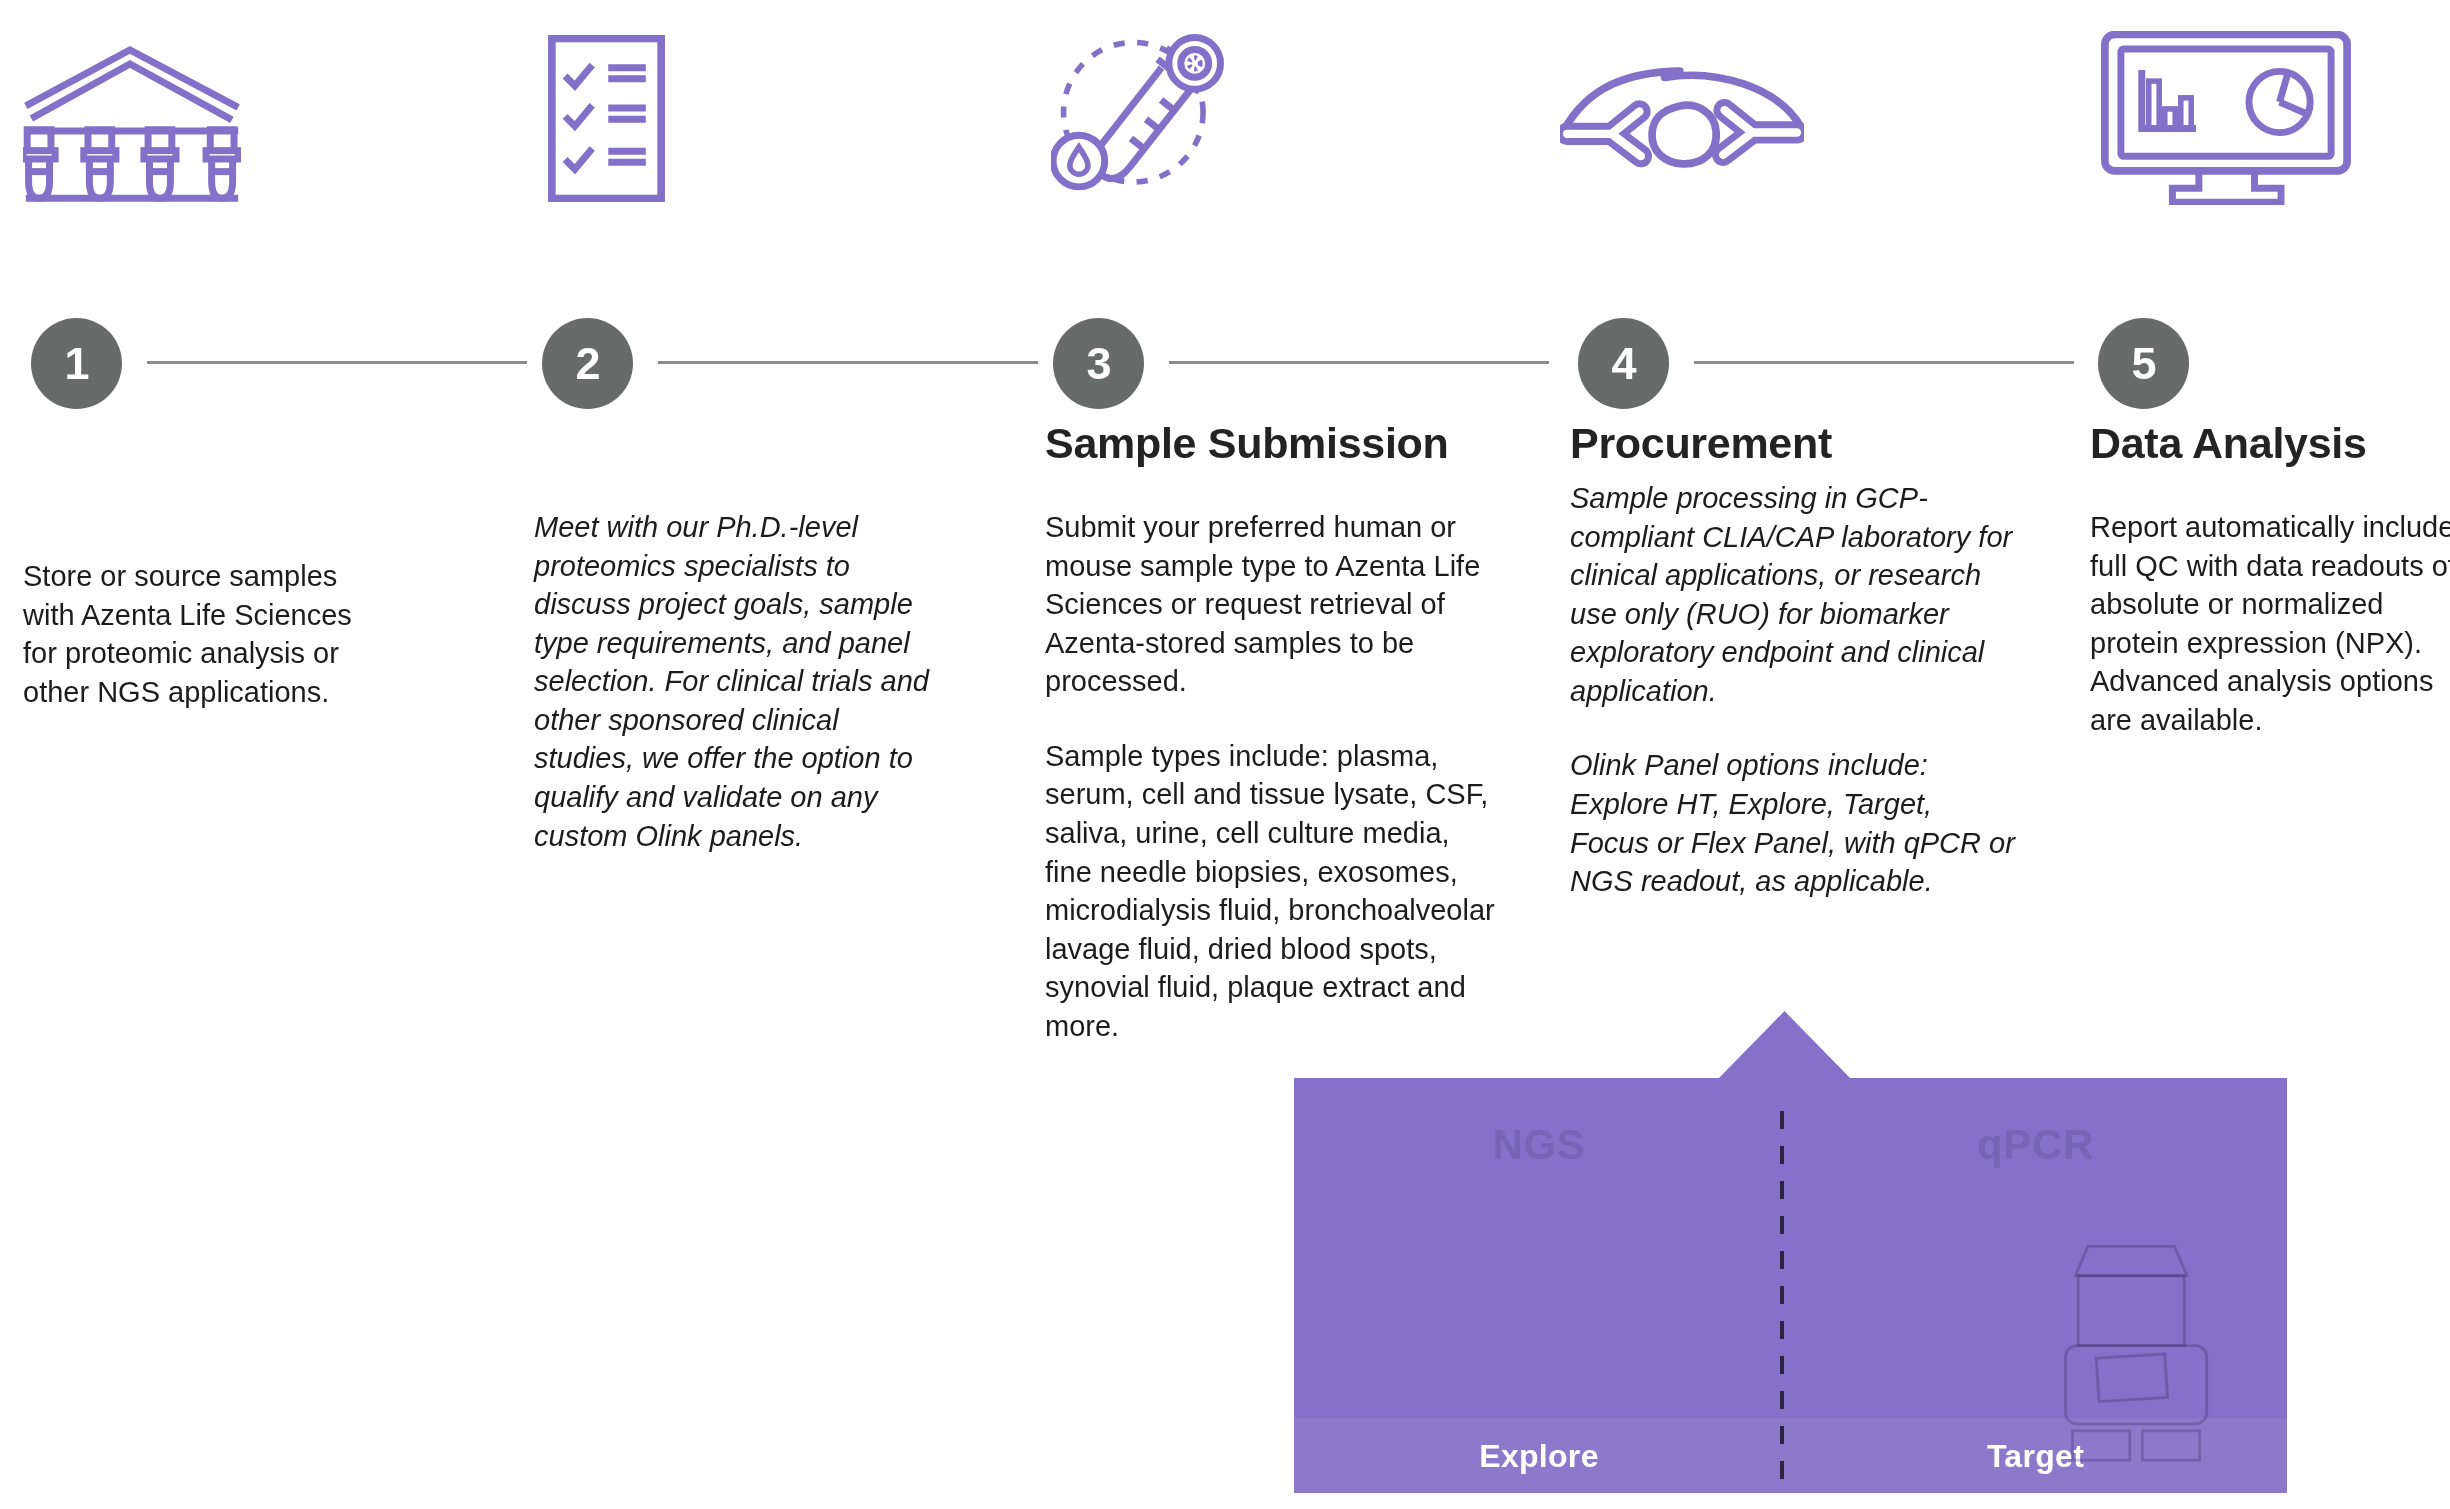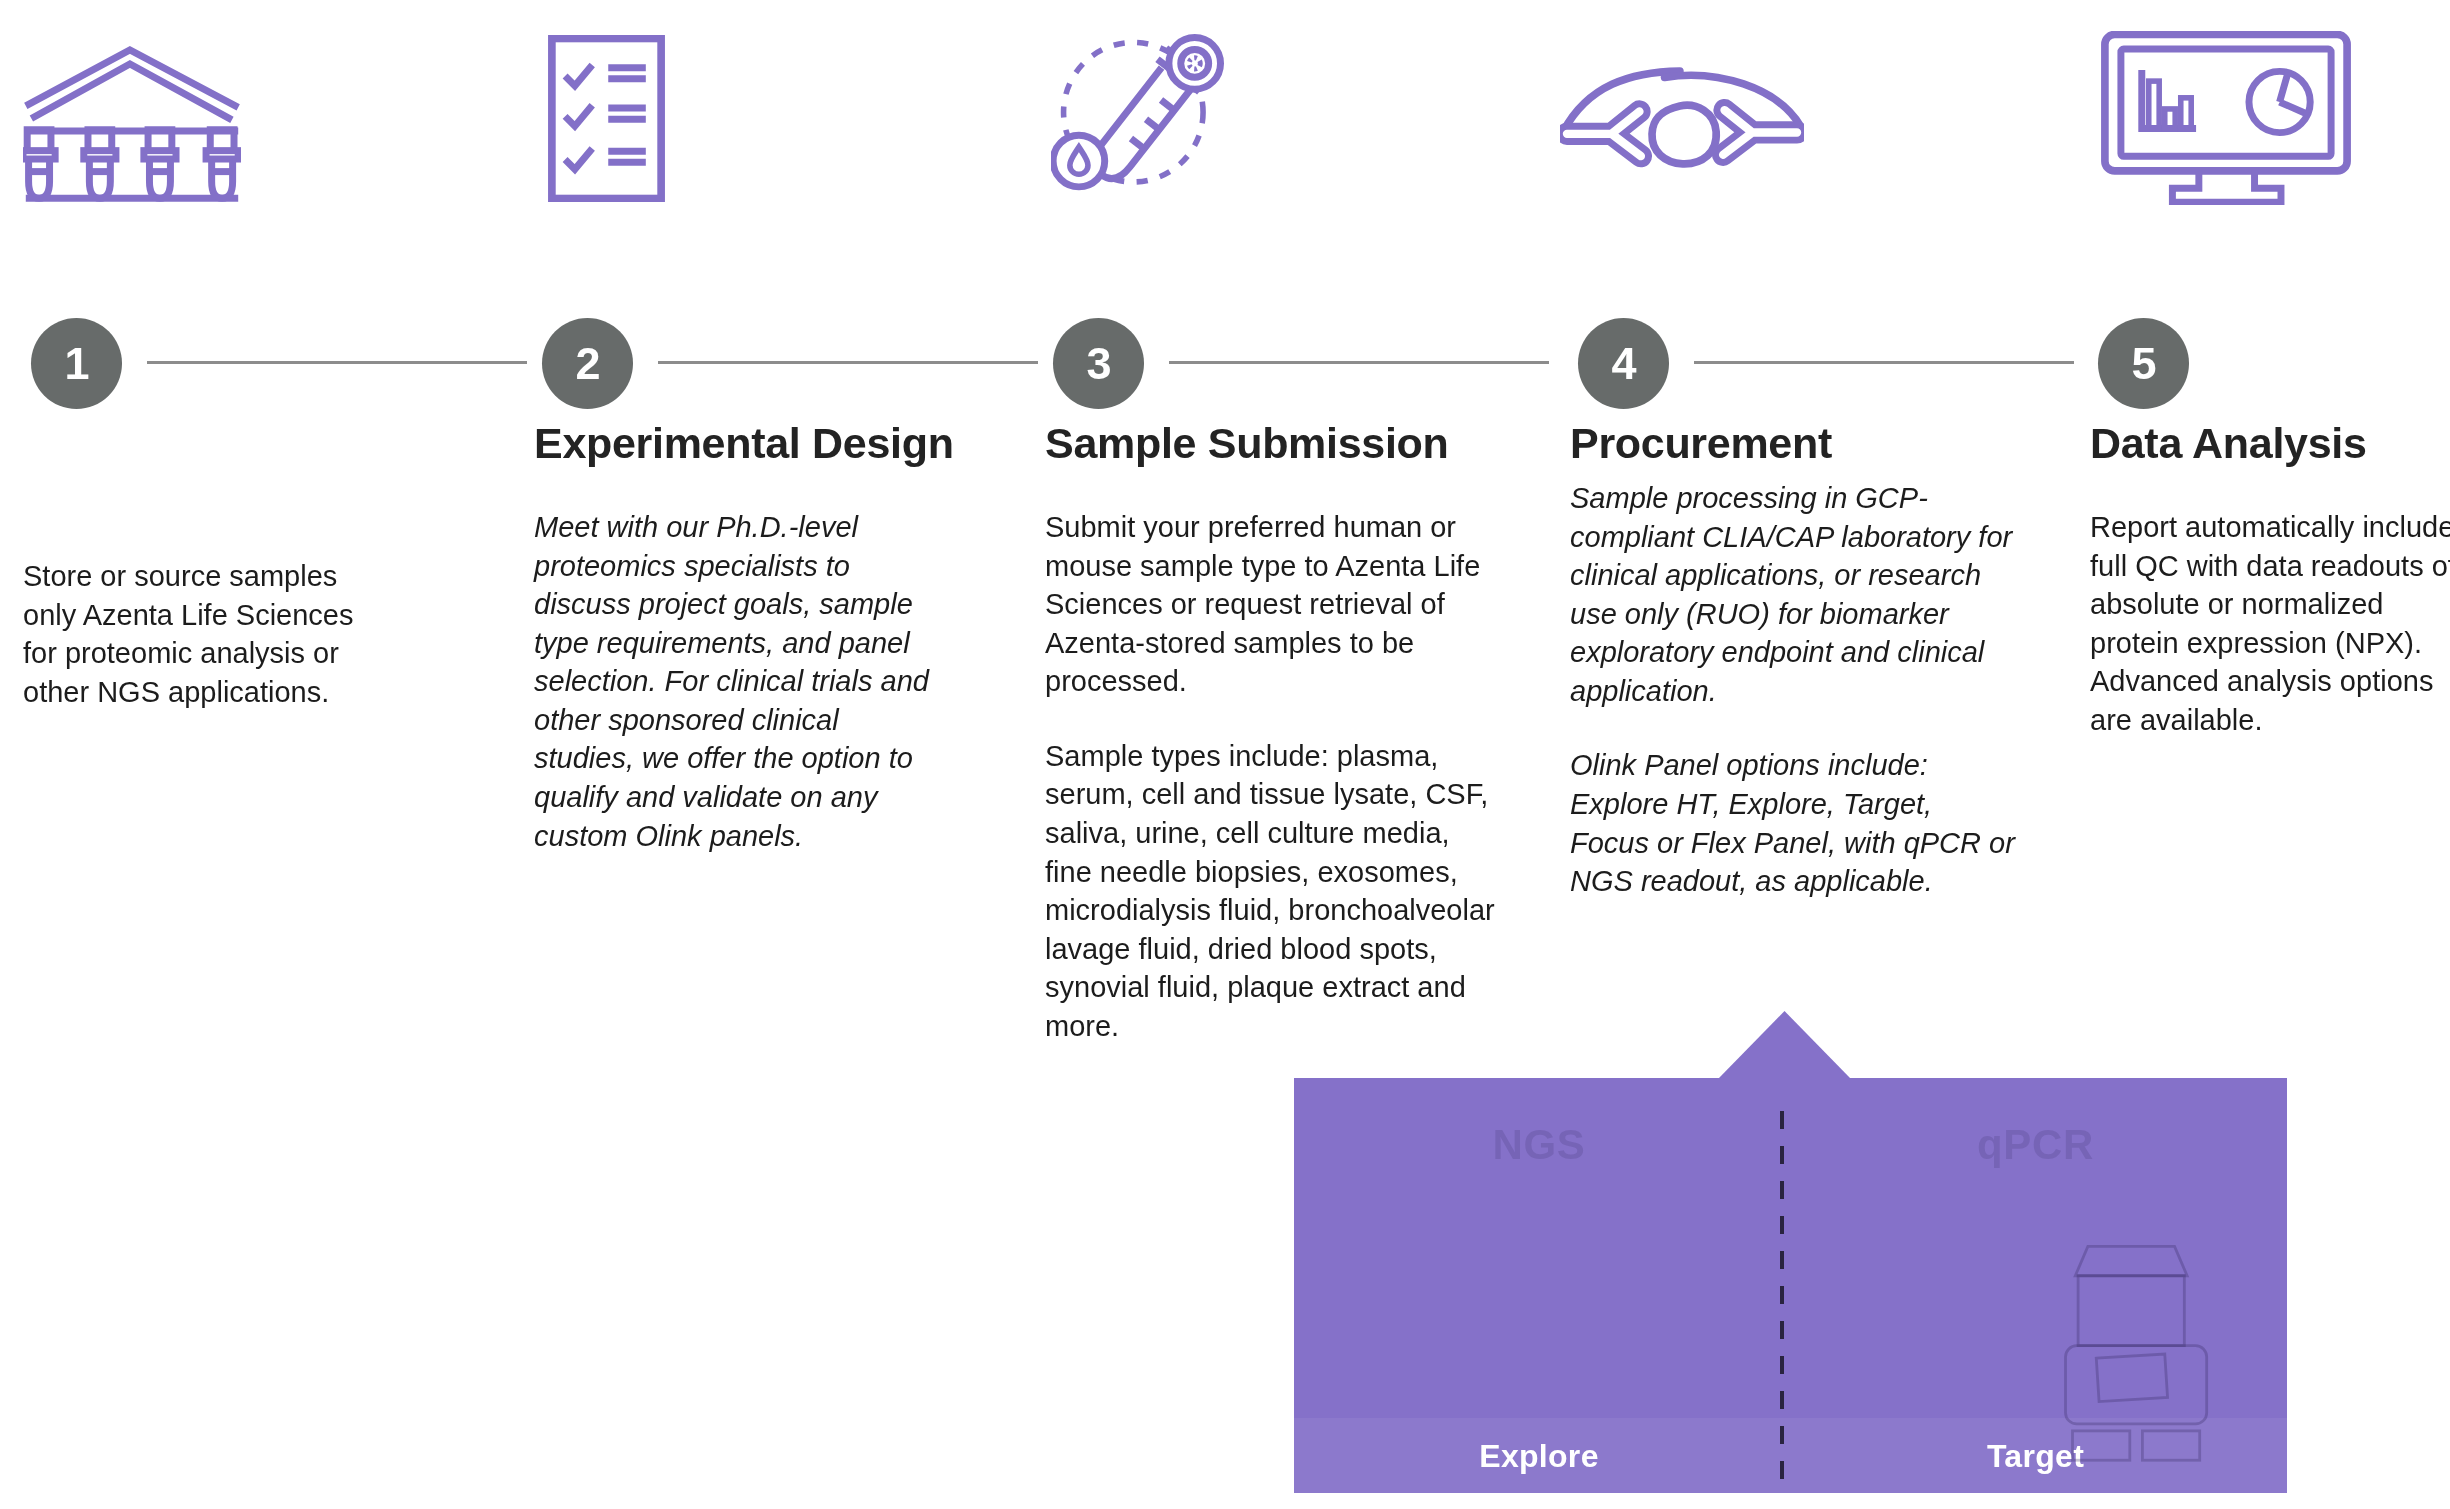--- a/index.html
+++ b/index.html
@@ -92,21 +92,21 @@
           <path d="M270 178 V210 Q270 234 285 234 Q300 234 300 210 V178"></path>
             <path d="M270 196 H300"></path>
         </g>
       </svg>
     </div>
     <div class="step-circle">
         <span>1</span>
       </div>
     <div class="connector"></div>
     <div class="body" style="top:557px;width:370px;">
-      <p>Store or source samples only Azenta Life Sciences for proteomic analysis or other NGS applications.</p>
+      <p>Store or source samples with Azenta Life Sciences for proteomic analysis or other NGS applications.</p>
     </div>
   </div>
 
   <div class="col" style="left:534px;width:488px;">
     <div class="icon-box" style="left:14px;">
       <svg width="117" height="167" viewBox="0 0 167 240" fill="none" stroke="#8370c8" stroke-width="10">
         <rect x="5" y="5" width="157" height="230" stroke-width="11"></rect>
         <polyline points="24,59 38,73 63,43"></polyline>
         <path d="M86 47 H140"></path>
           <path d="M86 63 H140"></path>
@@ -115,21 +115,20 @@
           <path d="M86 121 H140"></path>
         <polyline points="24,179 38,193 63,163"></polyline>
         <path d="M86 167 H140"></path>
           <path d="M86 183 H140"></path>
       </svg>
     </div>
     <div class="step-circle">
         <span>2</span>
       </div>
     <div class="connector"></div>
-    <div class="title">Experimental Design</div>
     <div class="body" style="top:508px;width:401px;font-style:italic;">
       <p>Meet with our Ph.D.-level proteomics specialists to discuss project goals, sample type requirements, and panel selection. For clinical trials and other sponsored clinical studies, we offer the option to qualify and validate on any custom Olink panels.</p>
     </div>
   </div>
 
   <div class="col" style="left:1045px;width:488px;">
     <div class="icon-box" style="left:5.6px;">
       <svg width="173" height="183" viewBox="0 0 248 262" fill="none" stroke="#8370c8" stroke-width="10">
         <circle cx="118" cy="122" r="100" stroke-dasharray="16 18" stroke-width="8"></circle>
         <g transform="rotate(38 130 140)">

